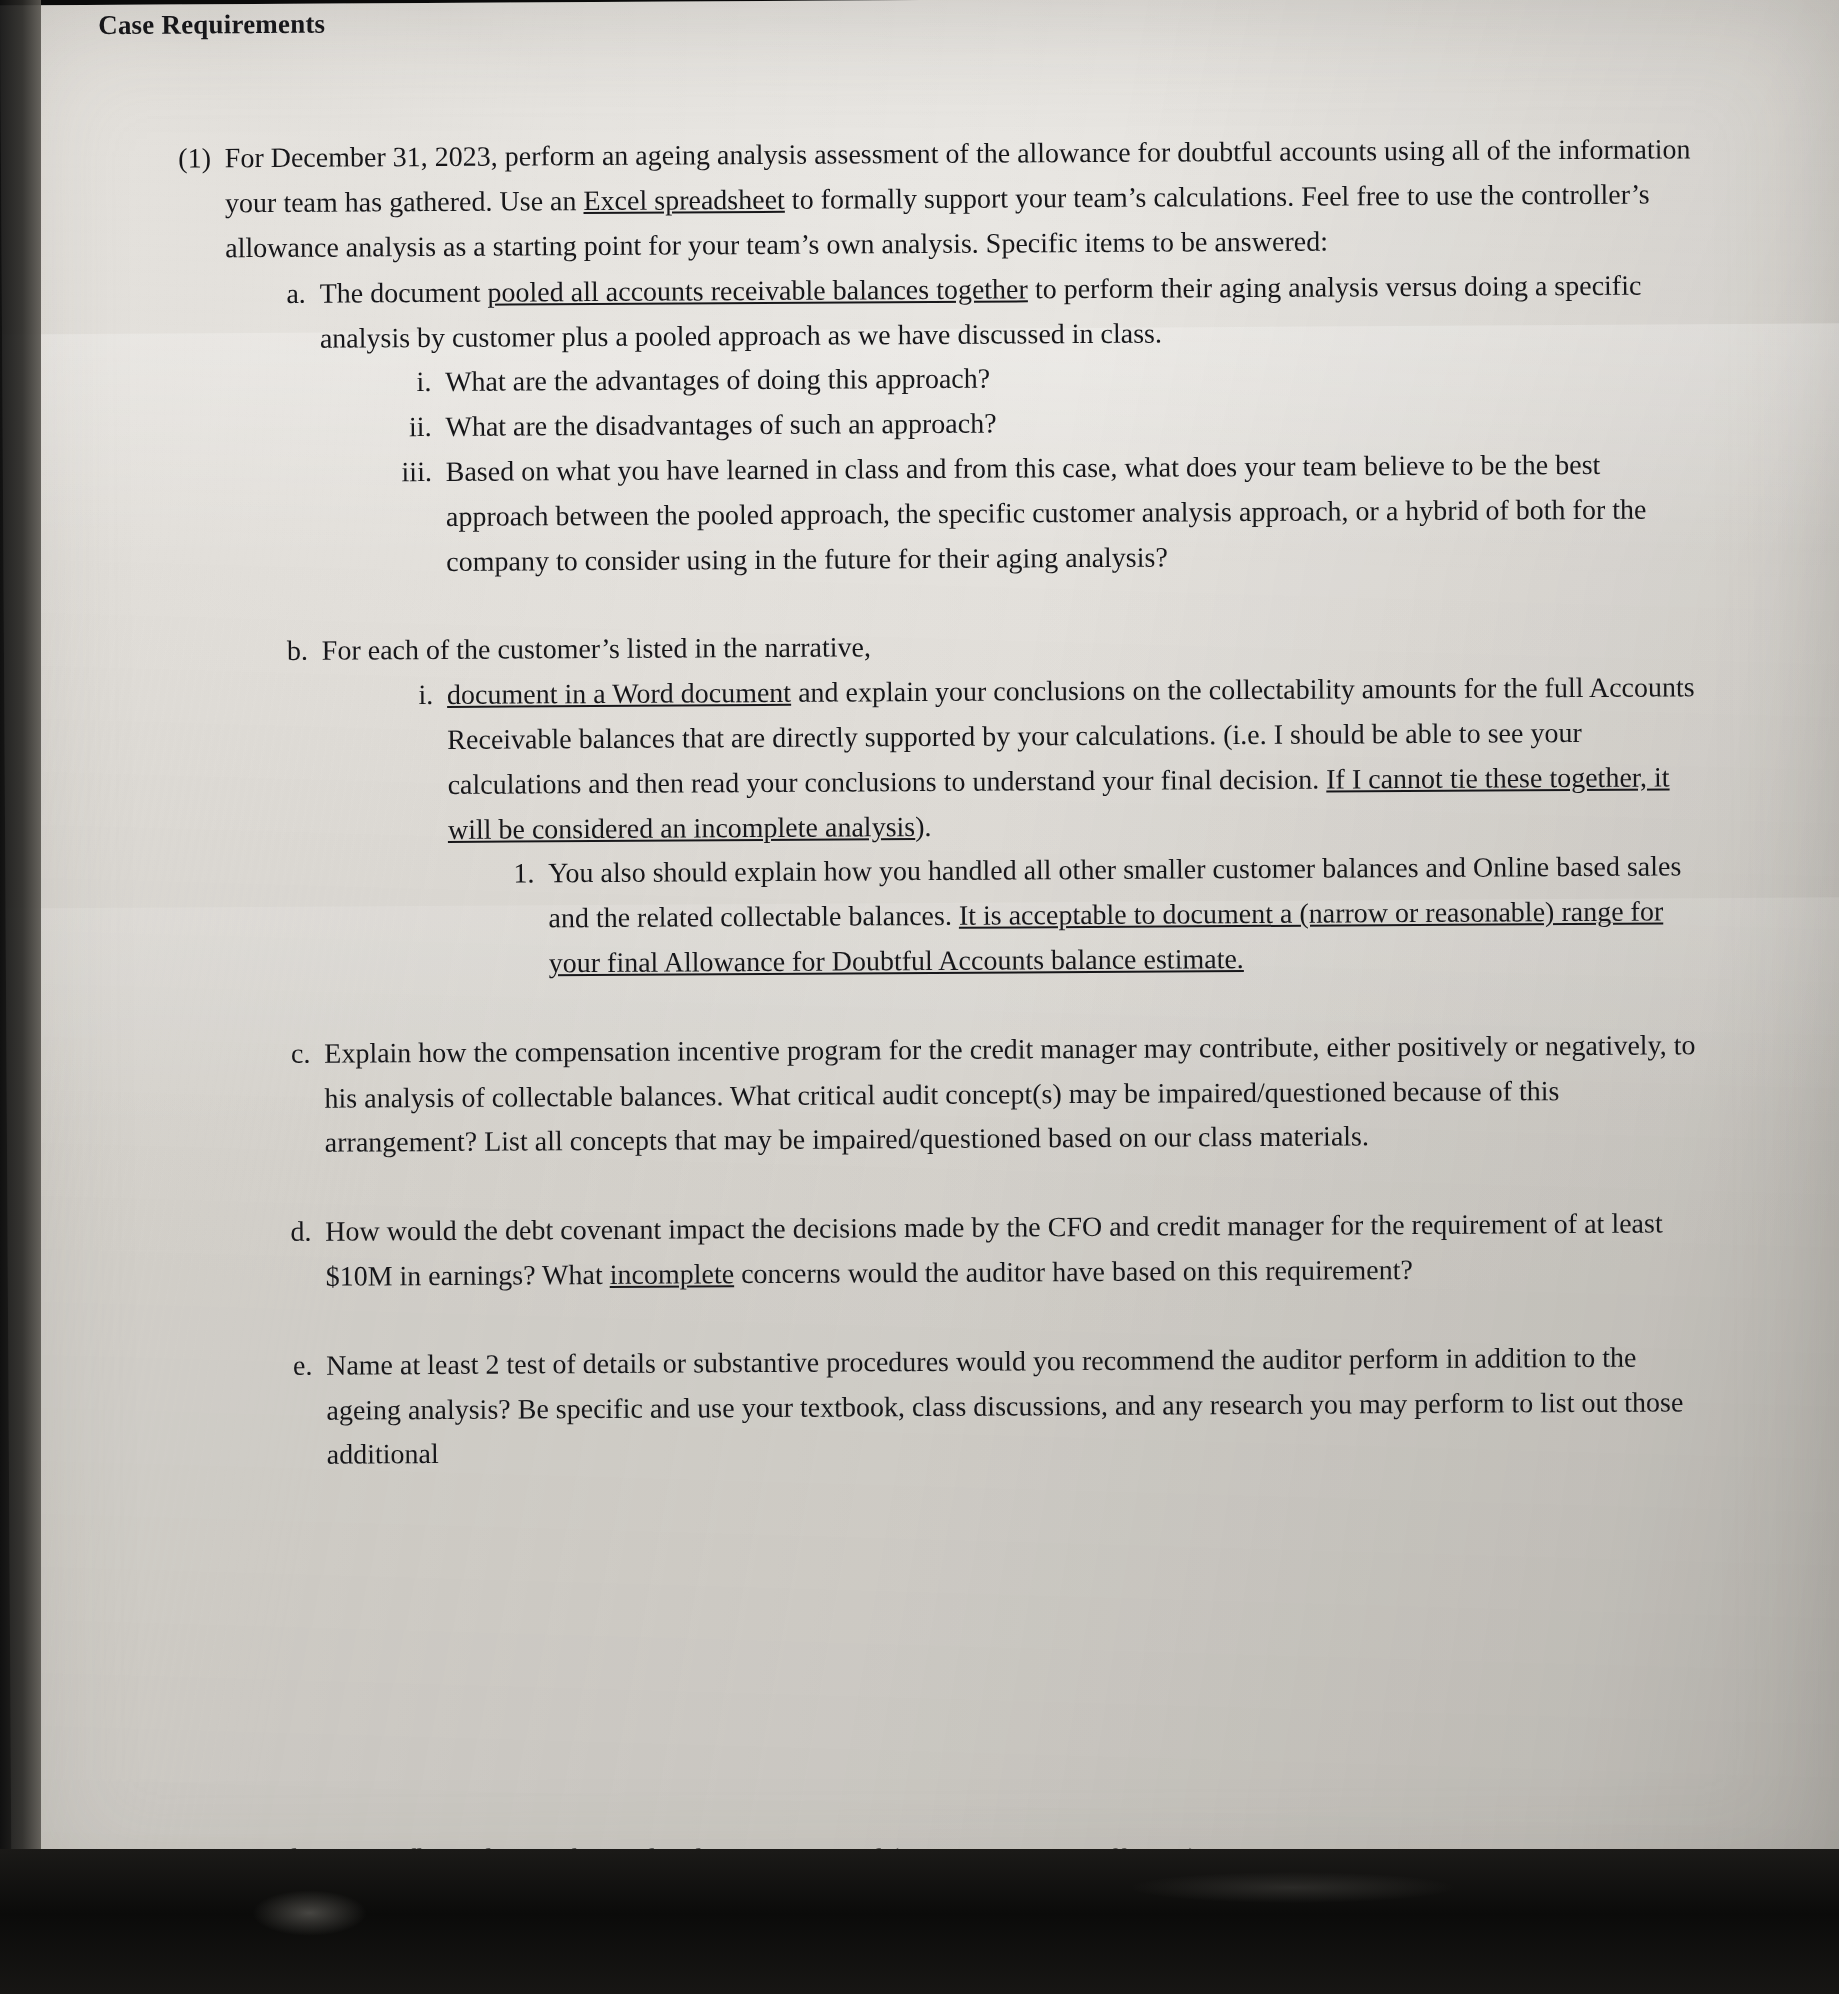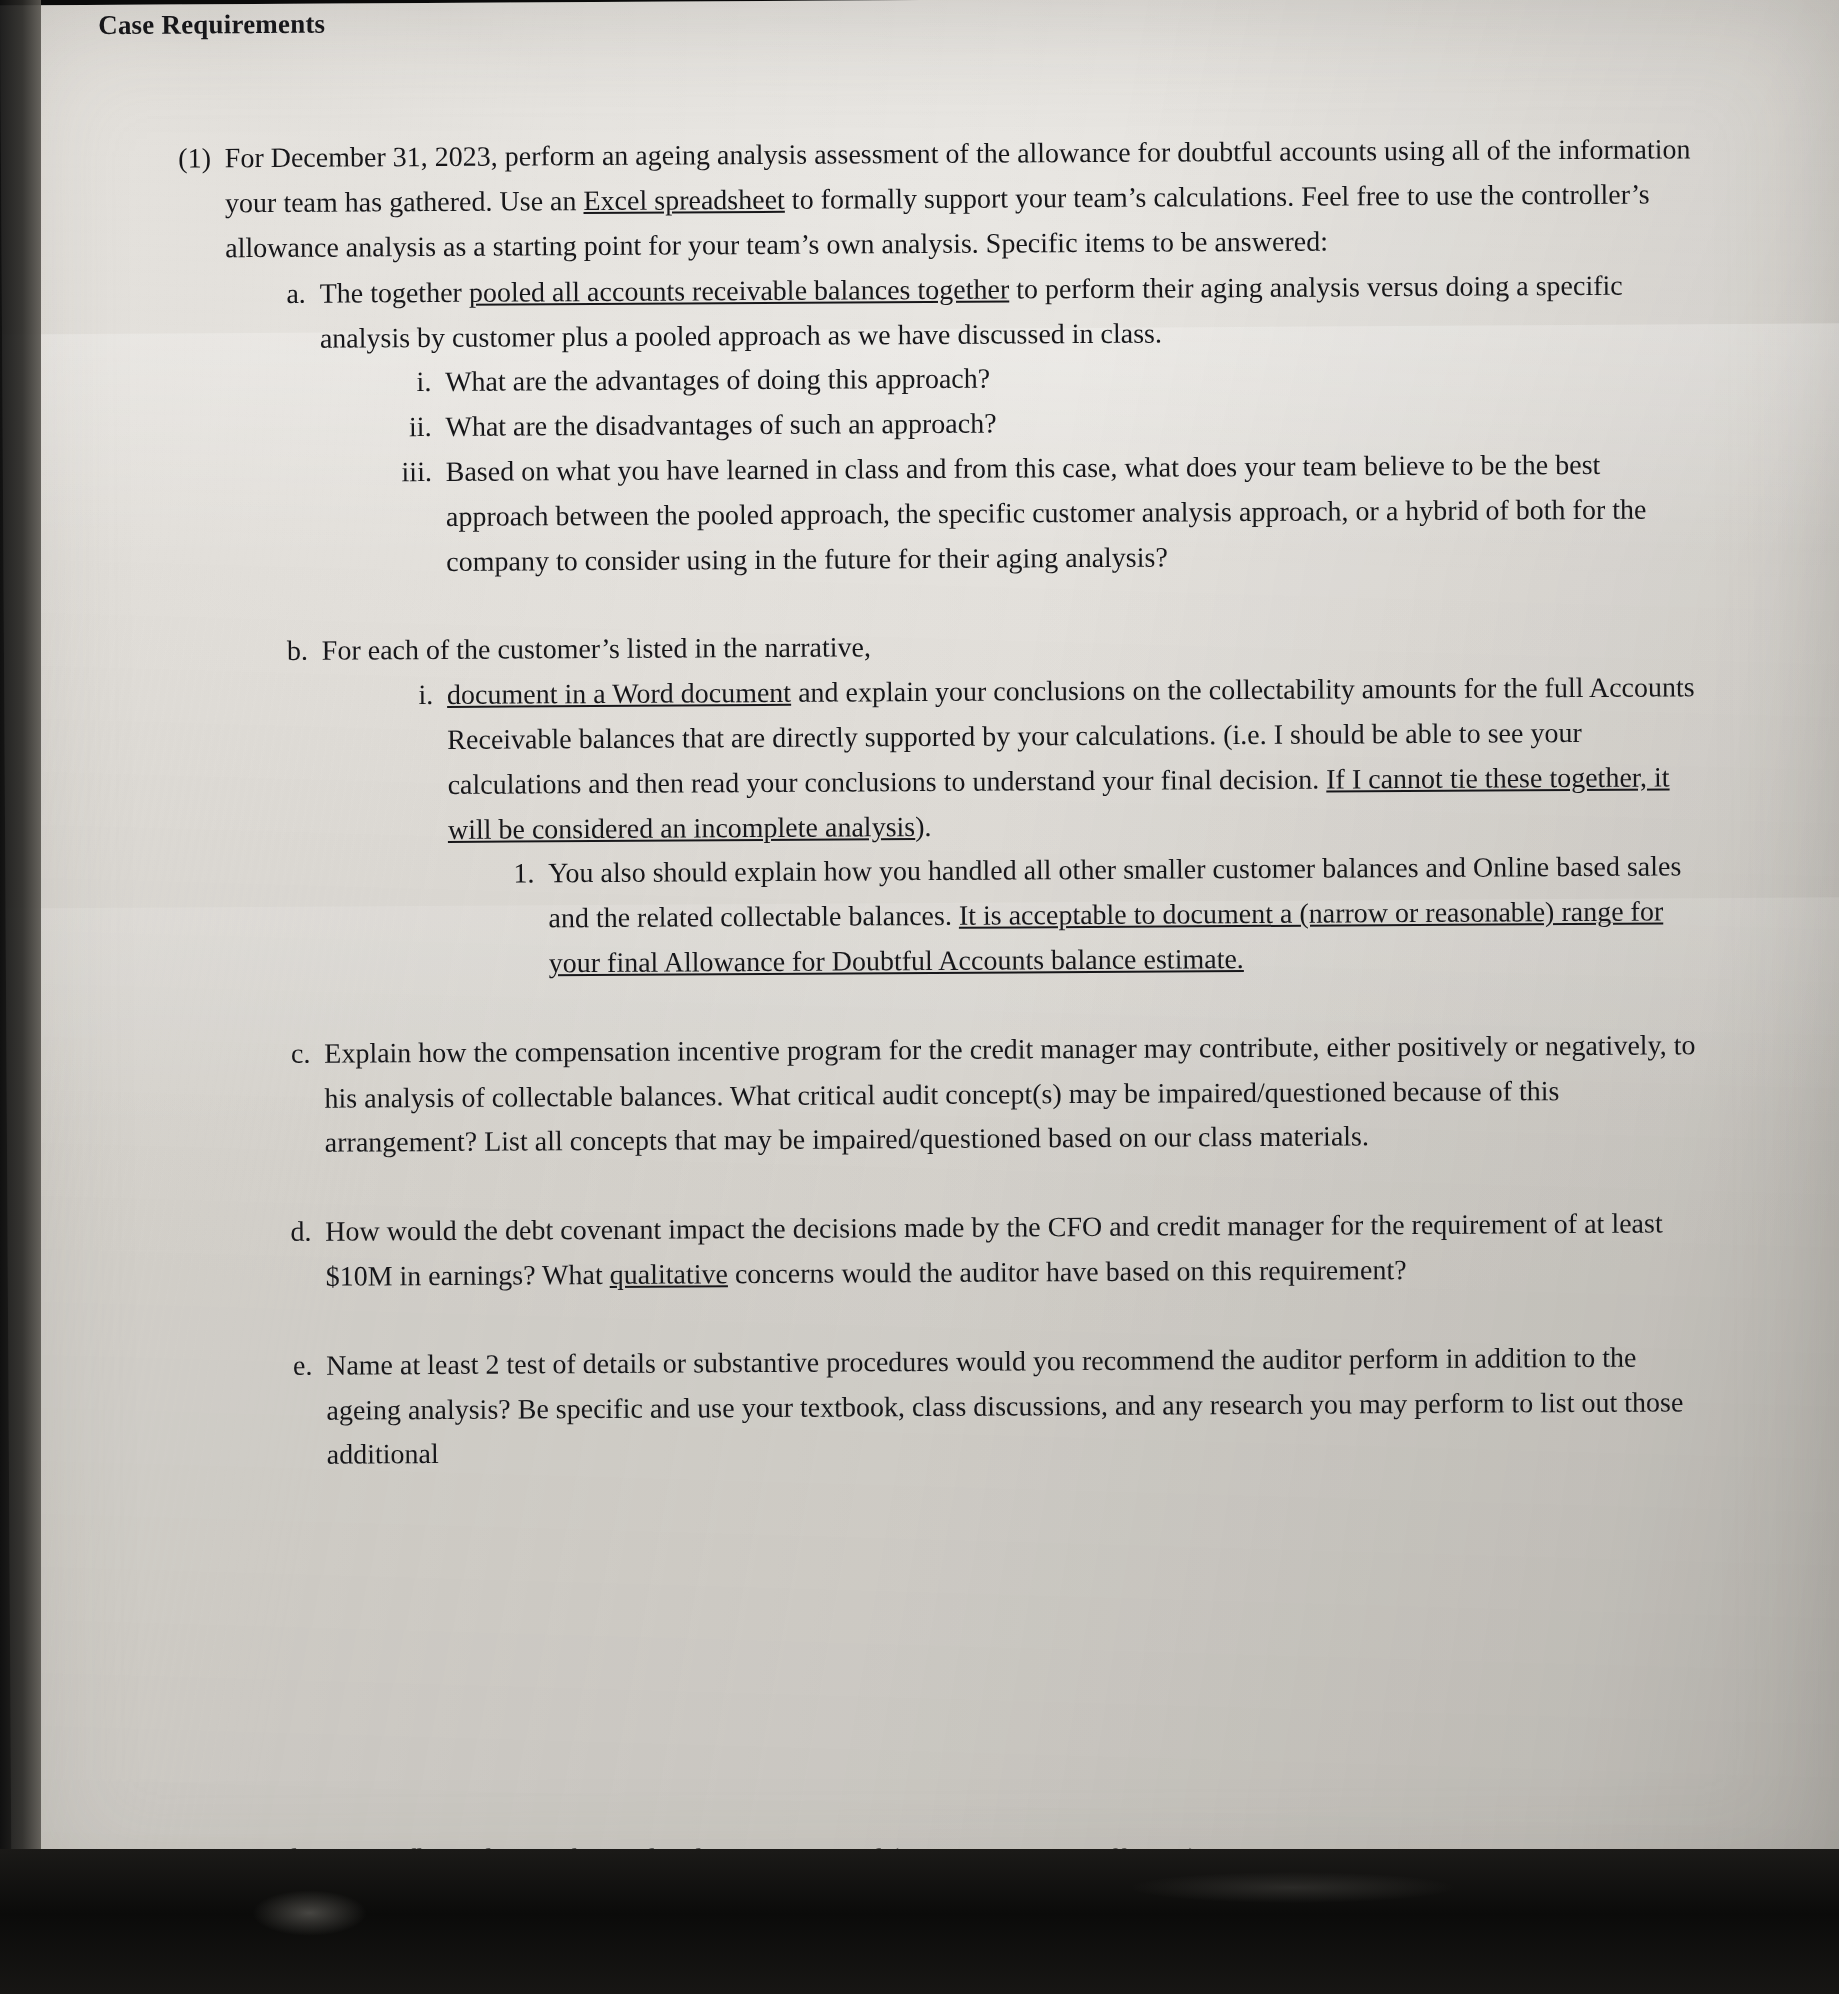--- a/index.html
+++ b/index.html
@@ -167,21 +167,21 @@
 
   <div class="content">
     <div class="doc-title">Case Requirements</div>
     <div class="body-block" id="body-block">
         <div class="item lvl1">
           <span class="marker">(1)</span>
           <span class="text"><span>For December 31, 2023, perform an ageing analysis assessment of the allowance for doubtful accounts using all of the information your team has gathered.  Use an </span><u class="ul">Excel spreadsheet</u><span> to formally support your team’s calculations.  Feel free to use the controller’s allowance analysis as a starting point for your team’s own analysis.  Specific items to be answered:</span></span>
         </div>
         <div class="item lvl2">
           <span class="marker">a.</span>
-          <span class="text"><span>The together </span><u class="ul">pooled all accounts receivable balances together</u><span> to perform their aging analysis versus doing a specific analysis by customer plus a pooled approach as we have discussed in class.</span></span>
+          <span class="text"><span>The document </span><u class="ul">pooled all accounts receivable balances together</u><span> to perform their aging analysis versus doing a specific analysis by customer plus a pooled approach as we have discussed in class.</span></span>
         </div>
         <div class="item lvl3">
           <span class="marker">i.</span>
           <span class="text"><span>What are the advantages of doing this approach?</span></span>
         </div>
         <div class="item lvl3">
           <span class="marker">ii.</span>
           <span class="text"><span>What are the disadvantages of such an approach?</span></span>
         </div>
         <div class="item lvl3">
@@ -199,21 +199,21 @@
         <div class="item lvl4">
           <span class="marker">1.</span>
           <span class="text"><span>You also should explain how you handled all other smaller customer balances and Online based sales and the related collectable balances.  </span><u class="ul">It is acceptable to document a (narrow or reasonable) range for your final Allowance for Doubtful Accounts balance estimate.</u></span>
         </div>
         <div class="item lvl2 gap-lg">
           <span class="marker">c.</span>
           <span class="text"><span>Explain how the compensation incentive program for the credit manager may contribute, either positively or negatively, to his analysis of collectable balances.  What critical audit concept(s) may be impaired/questioned because of this arrangement?  List all concepts that may be impaired/questioned based on our class materials.</span></span>
         </div>
         <div class="item lvl2 gap-lg">
           <span class="marker">d.</span>
-          <span class="text"><span>How would the debt covenant impact the decisions made by the CFO and credit manager for the requirement of at least $10M in earnings?   What </span><u class="ul">qualitative</u><span> concerns would the auditor have based on this requirement?</span></span>
+          <span class="text"><span>How would the debt covenant impact the decisions made by the CFO and credit manager for the requirement of at least $10M in earnings?   What </span><u class="ul">incomplete</u><span> concerns would the auditor have based on this requirement?</span></span>
         </div>
         <div class="item lvl2 gap-lg">
           <span class="marker">e.</span>
           <span class="text"><span>Name at least 2 test of details or substantive procedures would you recommend the auditor perform in addition to the ageing analysis?  Be specific and use your textbook, class discussions, and any research you may perform to list out those additional</span></span>
         </div>
       </div>
   </div>
 </div>
 
 <div class="clip-bottom">

